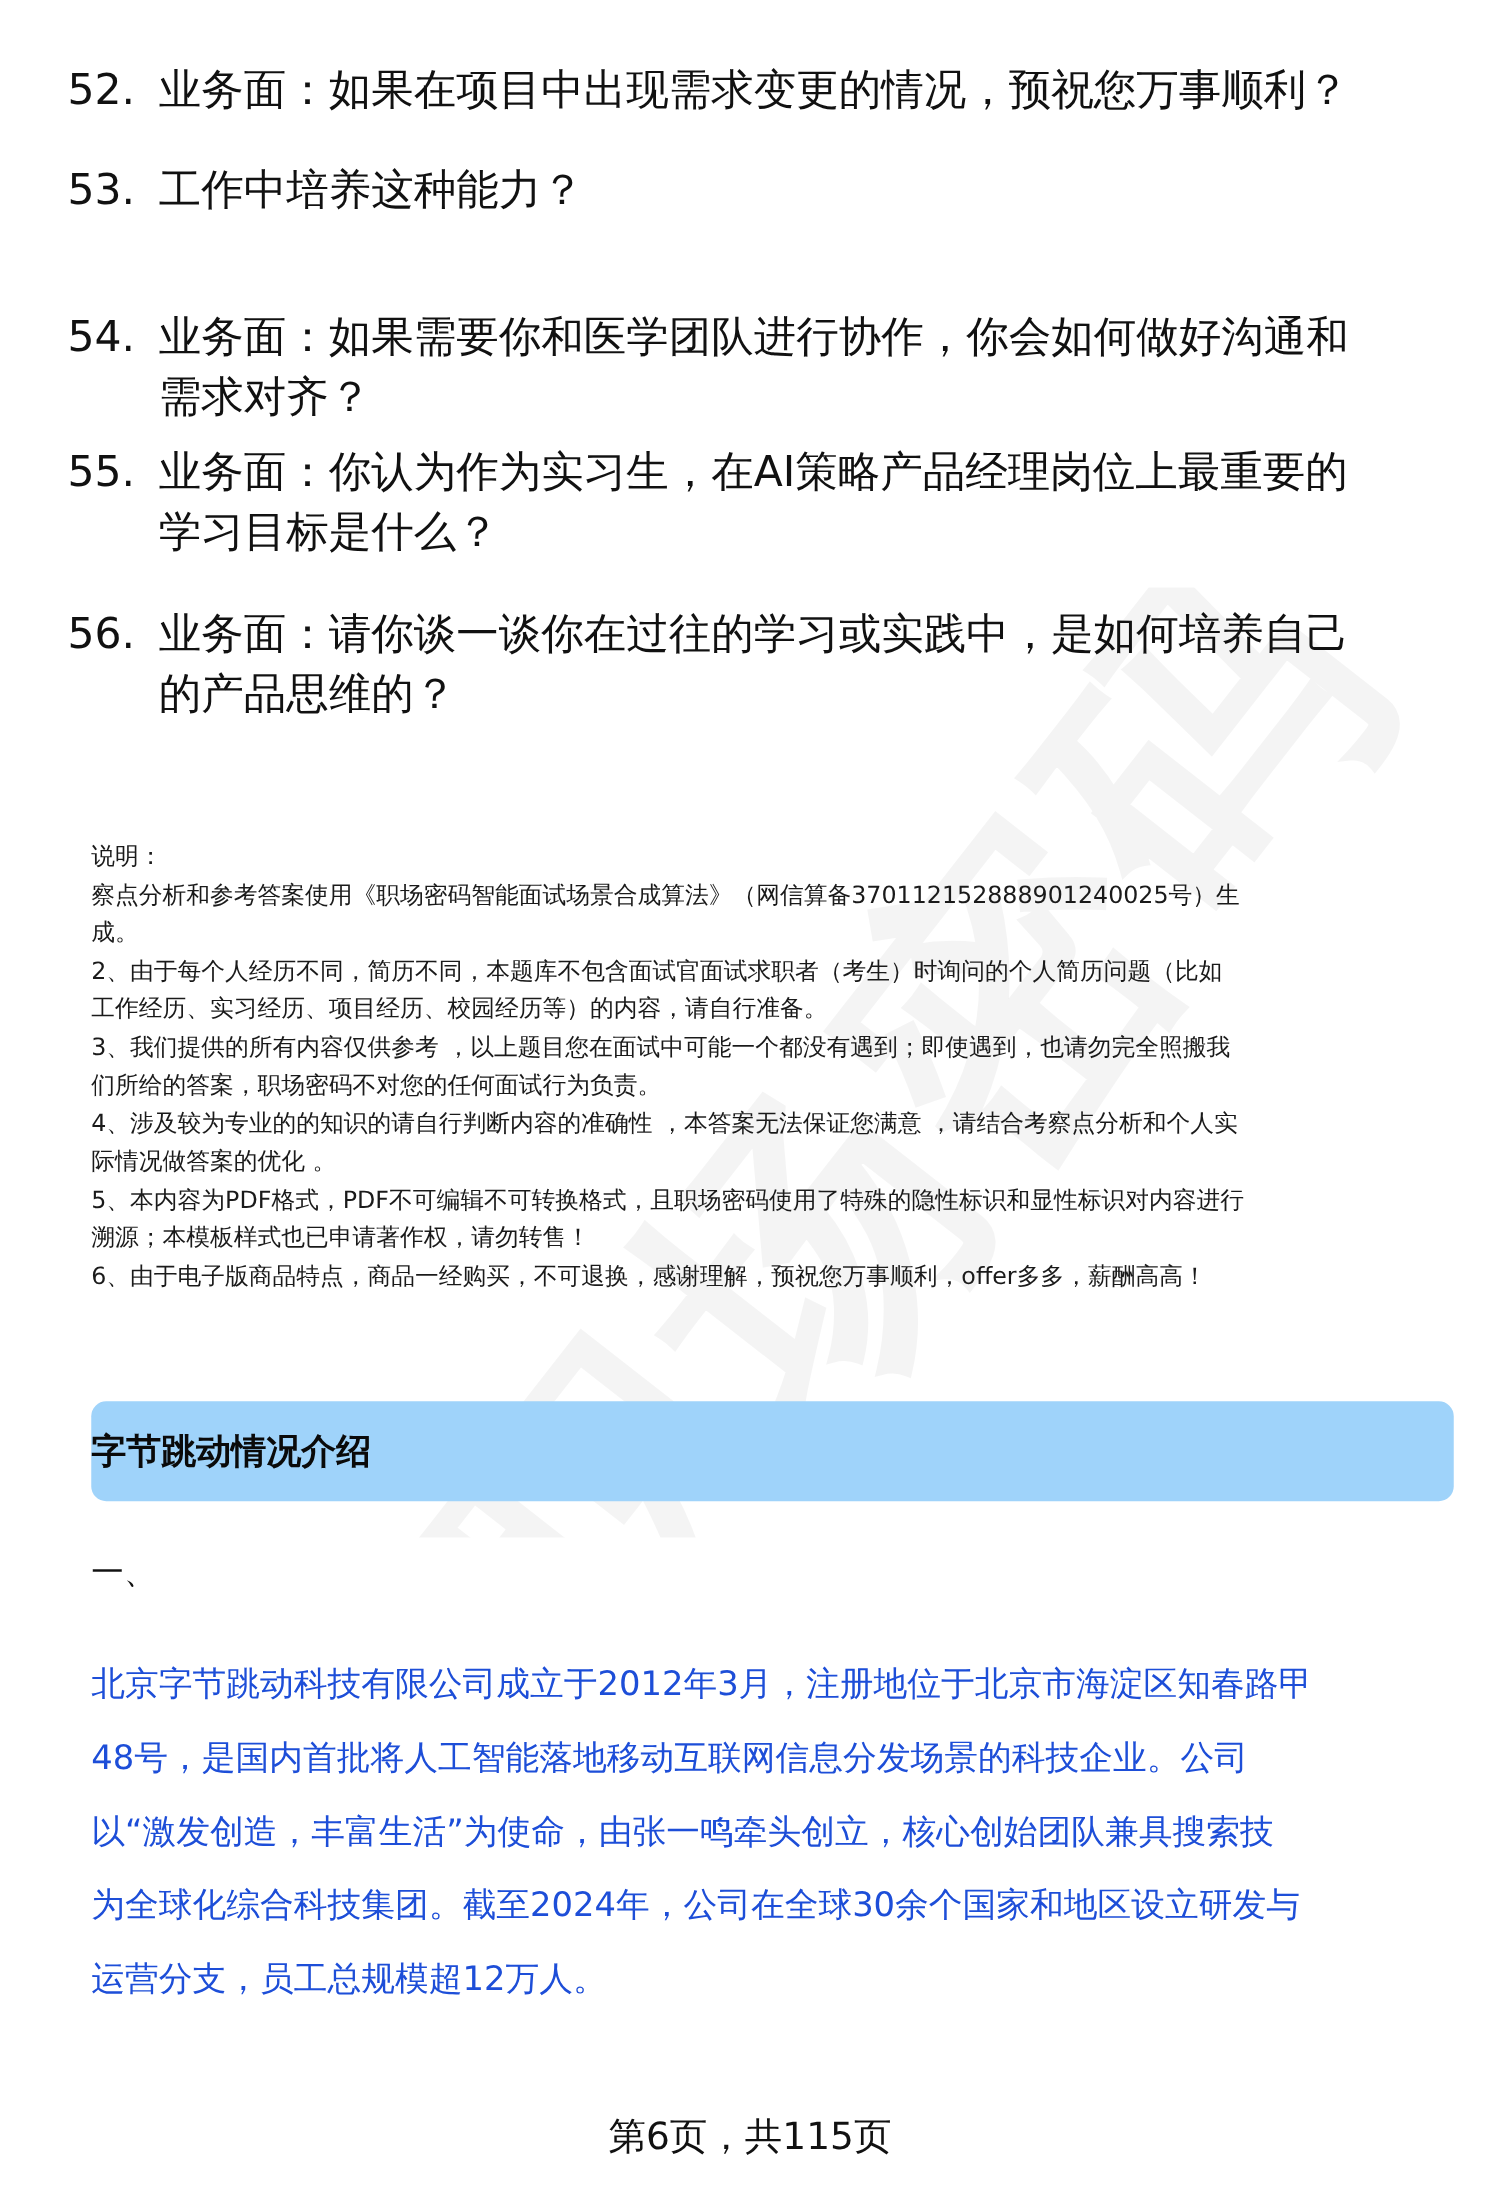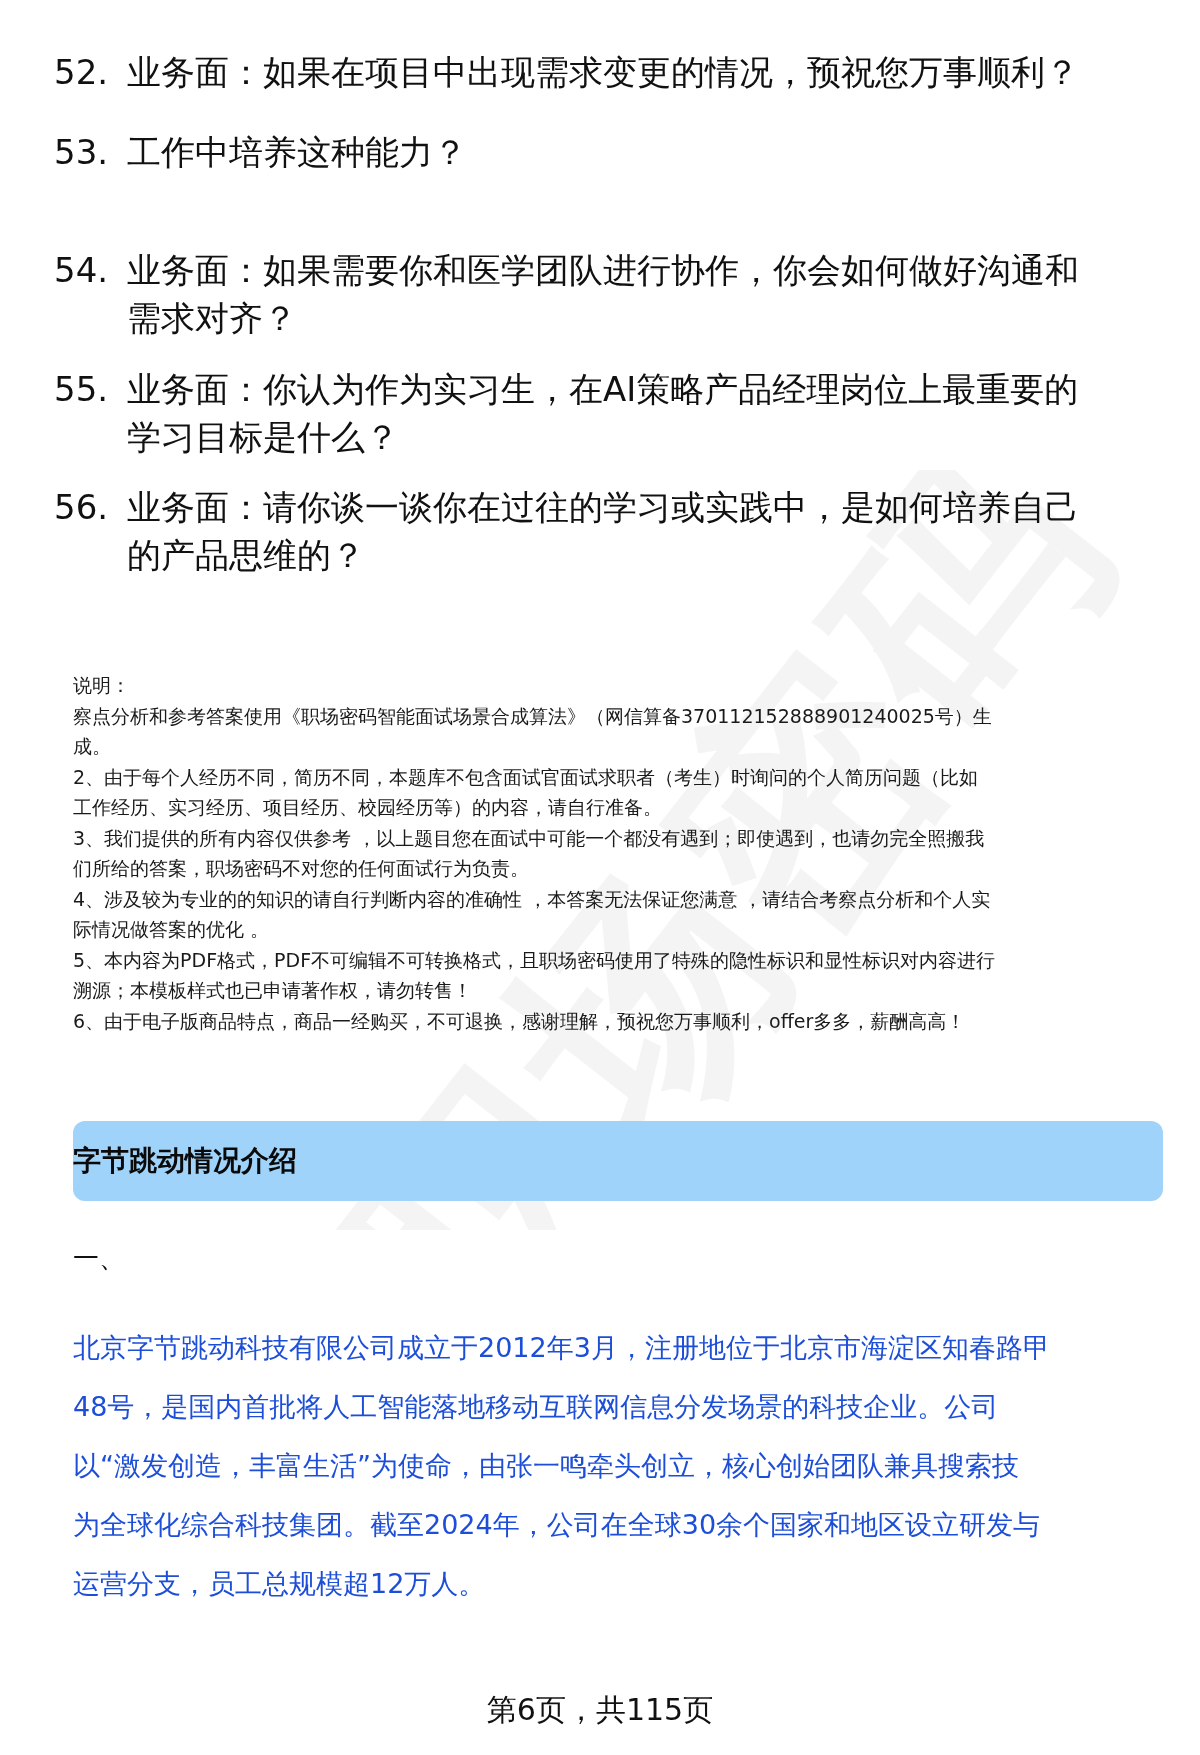--- a/index.html
+++ b/index.html
@@ -76,21 +76,21 @@
   </div>
 
   <div class="question" style="top:246px;">
     <span class="num">54.</span>
     <span class="text">
       <div>业务面：如果需要你和医学团队进行协作，你会如何做好沟通和</div>
       <div>需求对齐？</div>
     </span>
   </div>
 
-  <div class="question" style="top:365px;">
+  <div class="question" style="top:354px;">
     <span class="num">55.</span>
     <span class="text">
       <div>业务面：你认为作为实习生，在AI策略产品经理岗位上最重要的</div>
       <div>学习目标是什么？</div>
     </span>
   </div>
 
   <div class="question" style="top:483px;">
     <span class="num">56.</span>
     <span class="text">

